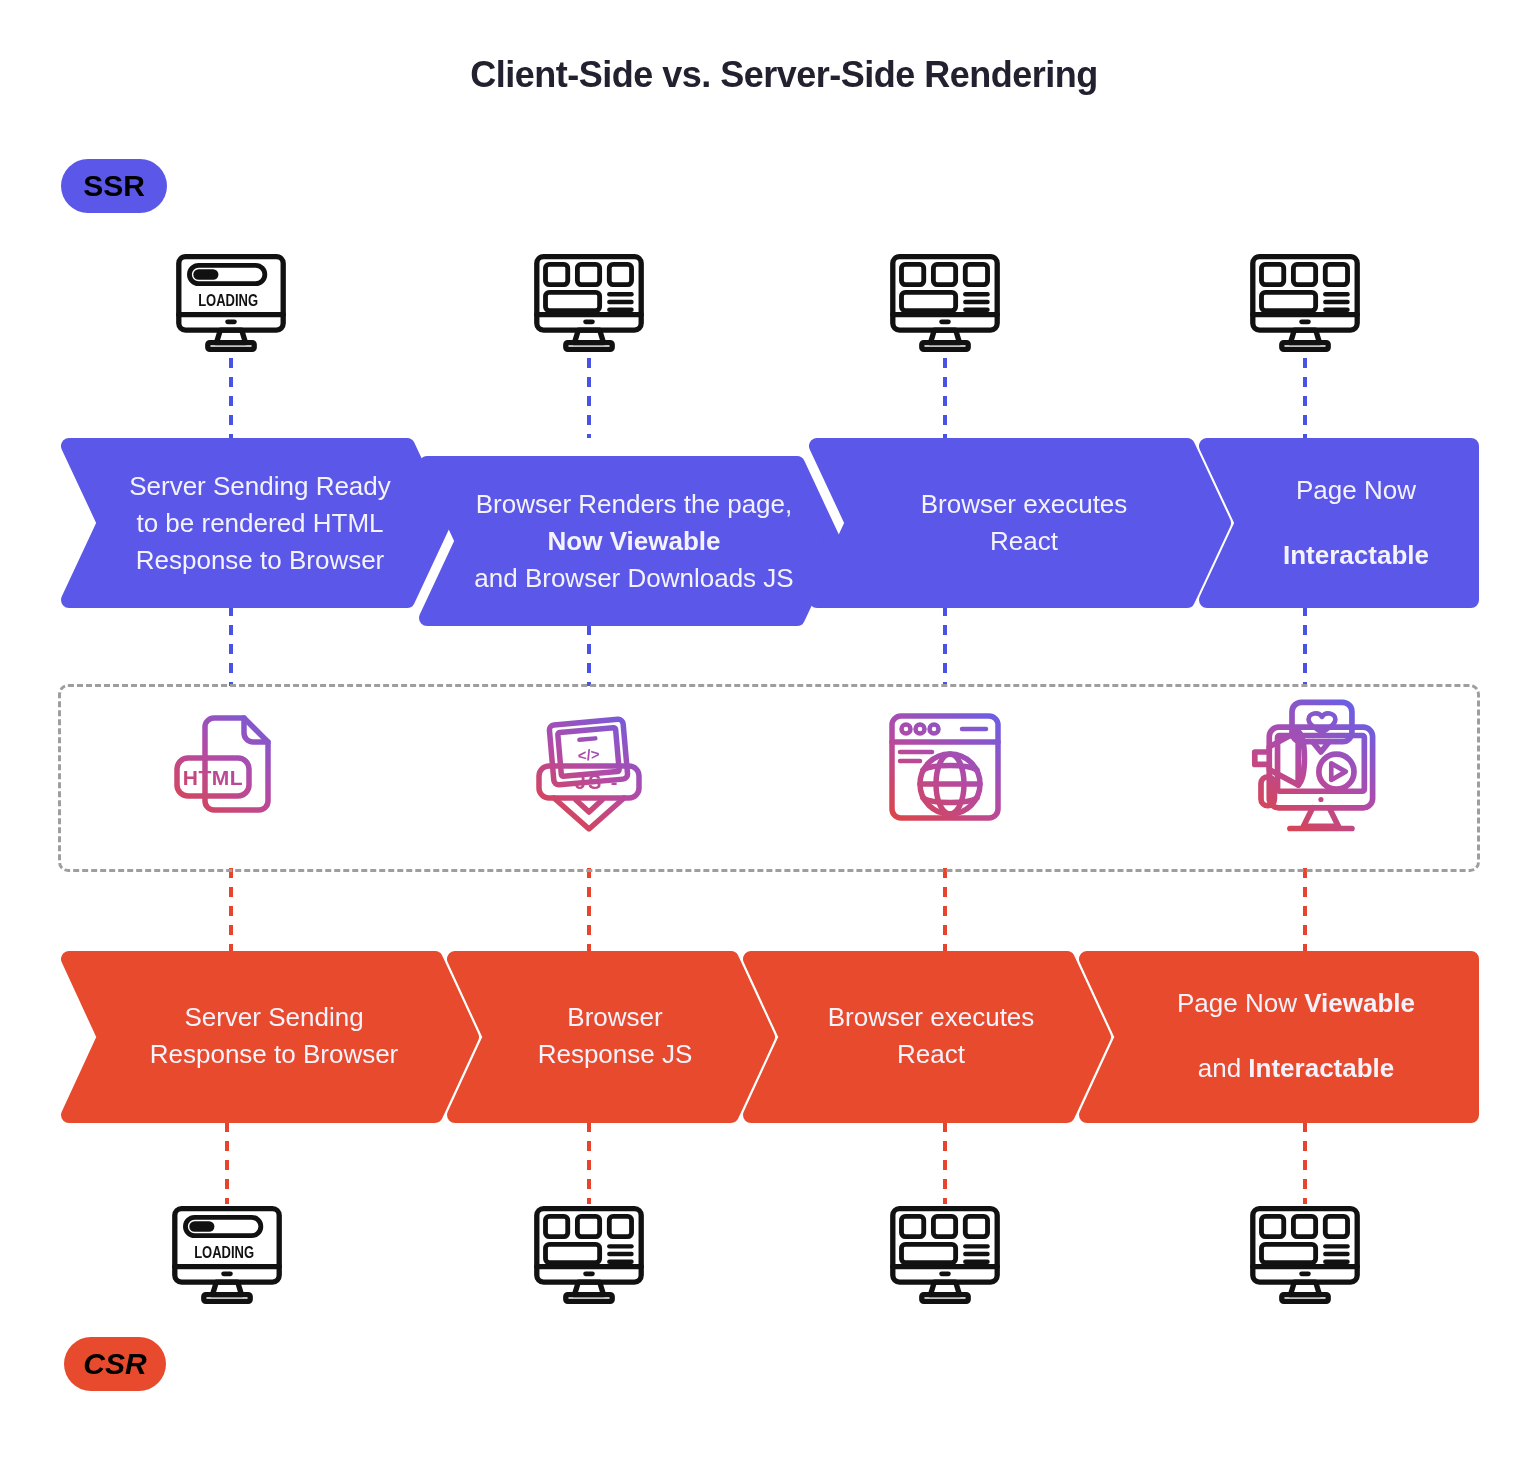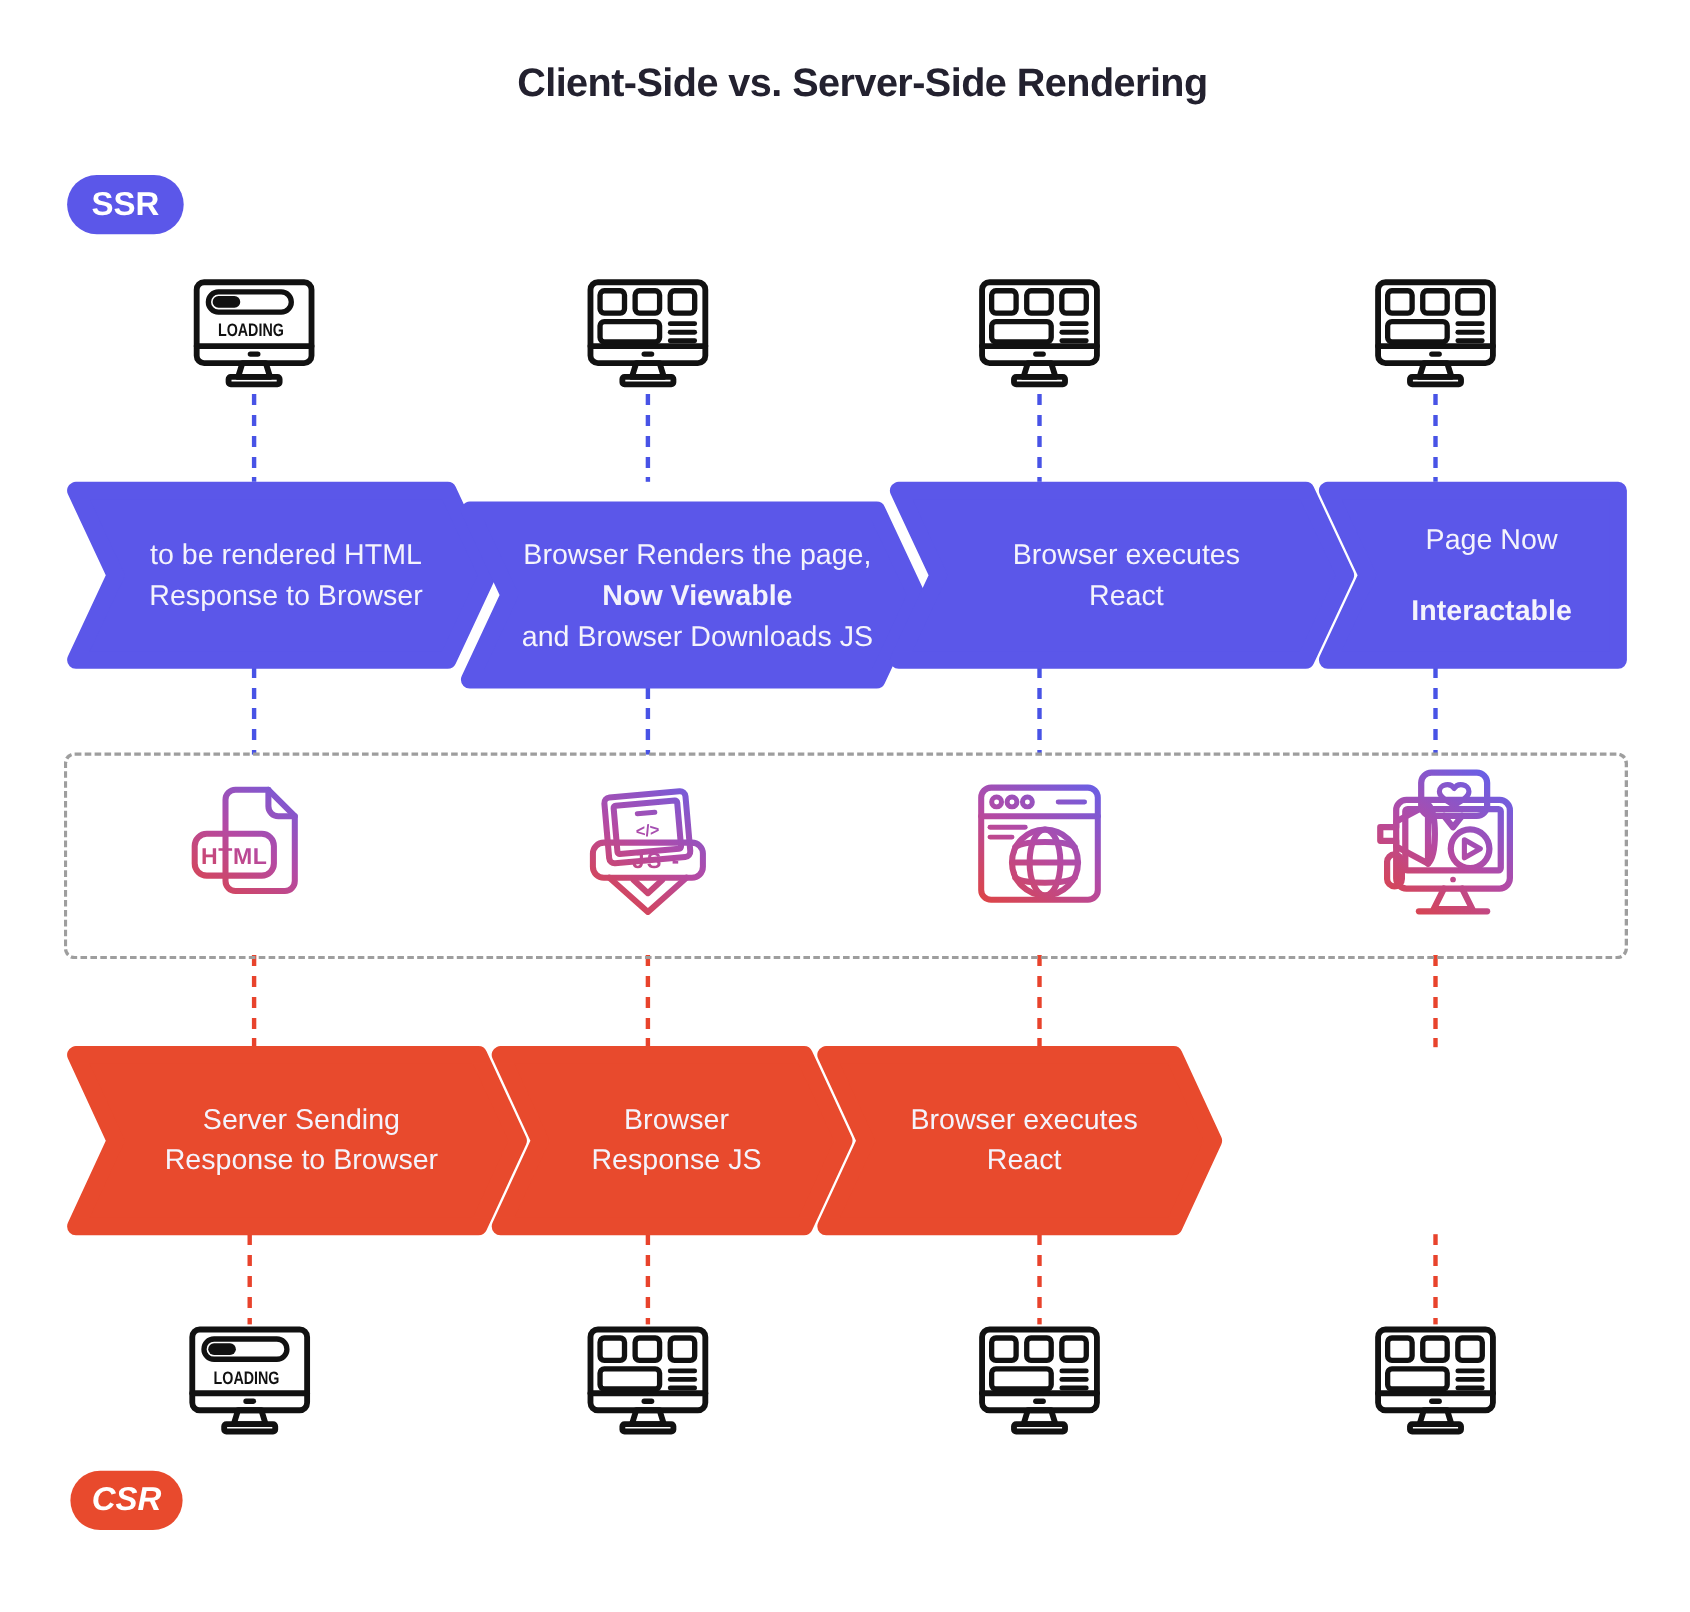--- a/index.html
+++ b/index.html
@@ -8,21 +8,21 @@
     font-family:"Liberation Sans", "DejaVu Sans", sans-serif;
     --ssr-fill:#5B57E9; --csr-fill:#E84A2D; --ssr-dash:#4853E6; --csr-dash:#E8432C;
     --box-dash:#9E9E9E; --mon-stroke:#111111; --title-color:#23212F;
     --g-top:#5B63F2; --g-mid:#B44AA4; --g-bot:#E8432C;
   }
   .title{
     position:absolute;left:0;top:54px;width:100%;text-align:center;
     font-size:36px;font-weight:700;color:var(--title-color);letter-spacing:-0.5px;padding-left:16px;
   }
   .badge{
-    position:absolute;color:#ffffff;font-size:30px;font-weight:700;
+    position:absolute;color:#000000;font-size:30px;font-weight:700;
     display:flex;align-items:center;justify-content:center;border-radius:30px;
   }
   .badge.ssr{left:61px;top:159px;width:106px;height:54px;background:var(--ssr-fill);}
   .badge.csr{left:64px;top:1337px;width:102px;height:54px;background:var(--csr-fill);font-style:italic;}
   .dash{position:absolute;width:4px;}
   .dash.blue{background:repeating-linear-gradient(180deg,var(--ssr-dash) 0 10px,transparent 10px 19px);}
   .dash.red{background:repeating-linear-gradient(180deg,var(--csr-dash) 0 10px,transparent 10px 19px);}
   .transfer-box{
     position:absolute;left:58px;top:684px;width:1416px;height:182px;
     border:3px dashed var(--box-dash);border-radius:10px;
@@ -134,20 +134,21 @@
     <line class="mon" x1="81" y1="45" x2="104" y2="45" style="stroke-width:4.5"></line>
     <line class="mon" x1="81" y1="53" x2="104" y2="53" style="stroke-width:4.5"></line>
     <line class="mon" x1="81" y1="61" x2="104" y2="61" style="stroke-width:4.5"></line>
   </svg>
 
   <div class="arrow" style="left:60px;top:437px;width:392px">
     <svg width="392" height="172">
         <path class="shape-ssr" d="M9,9 H347 L383,86 L347,163 H9 L45,86 Z" stroke-width="16" stroke-linejoin="round"></path>
       </svg>
     <div class="label">
+        <div><span>Server Sending Ready</span></div>
         <div><span>to be rendered HTML</span></div>
         <div><span>Response to Browser</span></div>
       </div>
   </div>
   <div class="arrow" style="left:418px;top:455px;width:424px">
     <svg width="424" height="172">
         <path class="shape-ssr" d="M9,9 H379 L415,86 L379,163 H9 L45,86 Z" stroke-width="16" stroke-linejoin="round"></path>
       </svg>
     <div class="label">
         <div><span>Browser Renders the page,</span></div>
@@ -245,20 +246,29 @@
   </div>
   <div class="arrow" style="left:742px;top:950px;width:370px">
     <svg width="370" height="174">
         <path class="shape-csr" d="M9,9 H325 L361,87 L325,165 H9 L45,87 Z" stroke-width="16" stroke-linejoin="round"></path>
       </svg>
     <div class="label">
         <div><span>Browser executes</span></div>
         <div><span>React</span></div>
       </div>
   </div>
+  <div class="arrow flat" style="left:1078px;top:950px;width:402px">
+    <svg width="402" height="174">
+        <path class="shape-csr" d="M9,9 H393 V165 H9 L45,87 Z" stroke-width="16" stroke-linejoin="round"></path>
+      </svg>
+    <div class="label">
+        <div><span>Page Now </span><span class="b">Viewable</span></div>
+        <div><span>and </span><span class="b">Interactable</span></div>
+      </div>
+  </div>
 
   <svg class="icon" style="left:169px;top:1202px" width="116" height="106" viewBox="0 0 120 108">
     <rect class="mon" x="6" y="6" width="108" height="76" rx="7"></rect>
     <line class="mon" x1="6" y1="66" x2="114" y2="66"></line>
     <rect class="mon-fill" x="54" y="71" width="12" height="5" rx="2.5"></rect>
     <path class="mon" d="M49,82 L71,82 L75,95 L45,95 Z"></path>
     <rect class="mon" x="36" y="95" width="48" height="7" rx="2"></rect>
     <rect class="mon" x="17" y="15" width="78" height="19" rx="9.5" style="stroke-width:5"></rect>
     <rect class="mon-fill" x="21" y="19" width="26" height="11" rx="5.5"></rect>
     <text class="mon-text" x="26" y="57" textLength="62" lengthAdjust="spacingAndGlyphs">LOADING</text>

